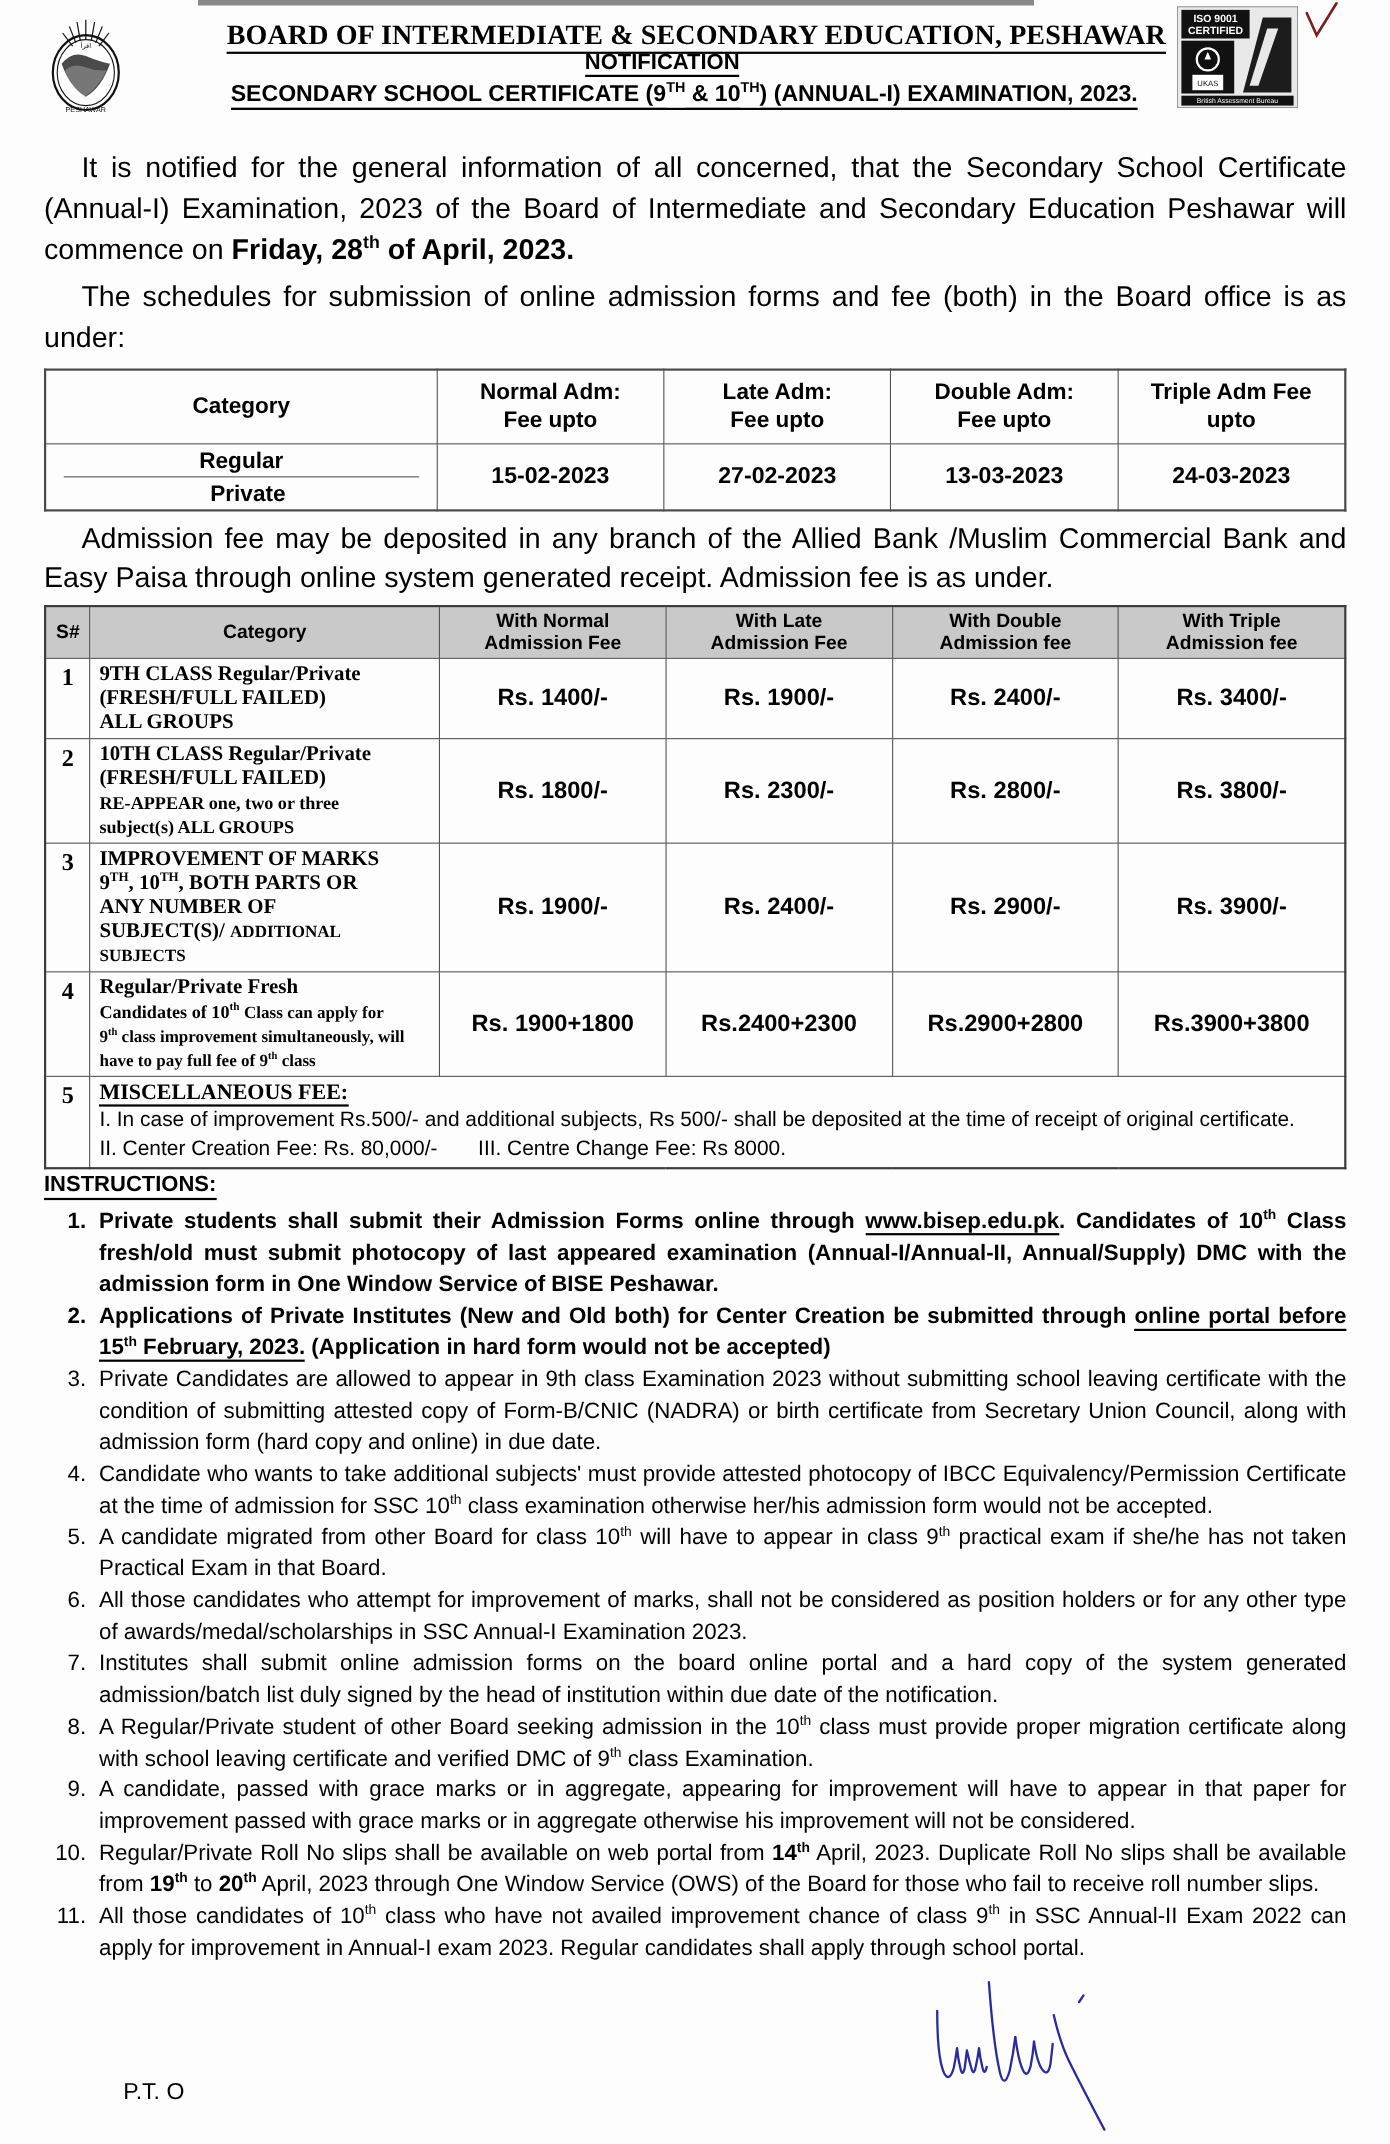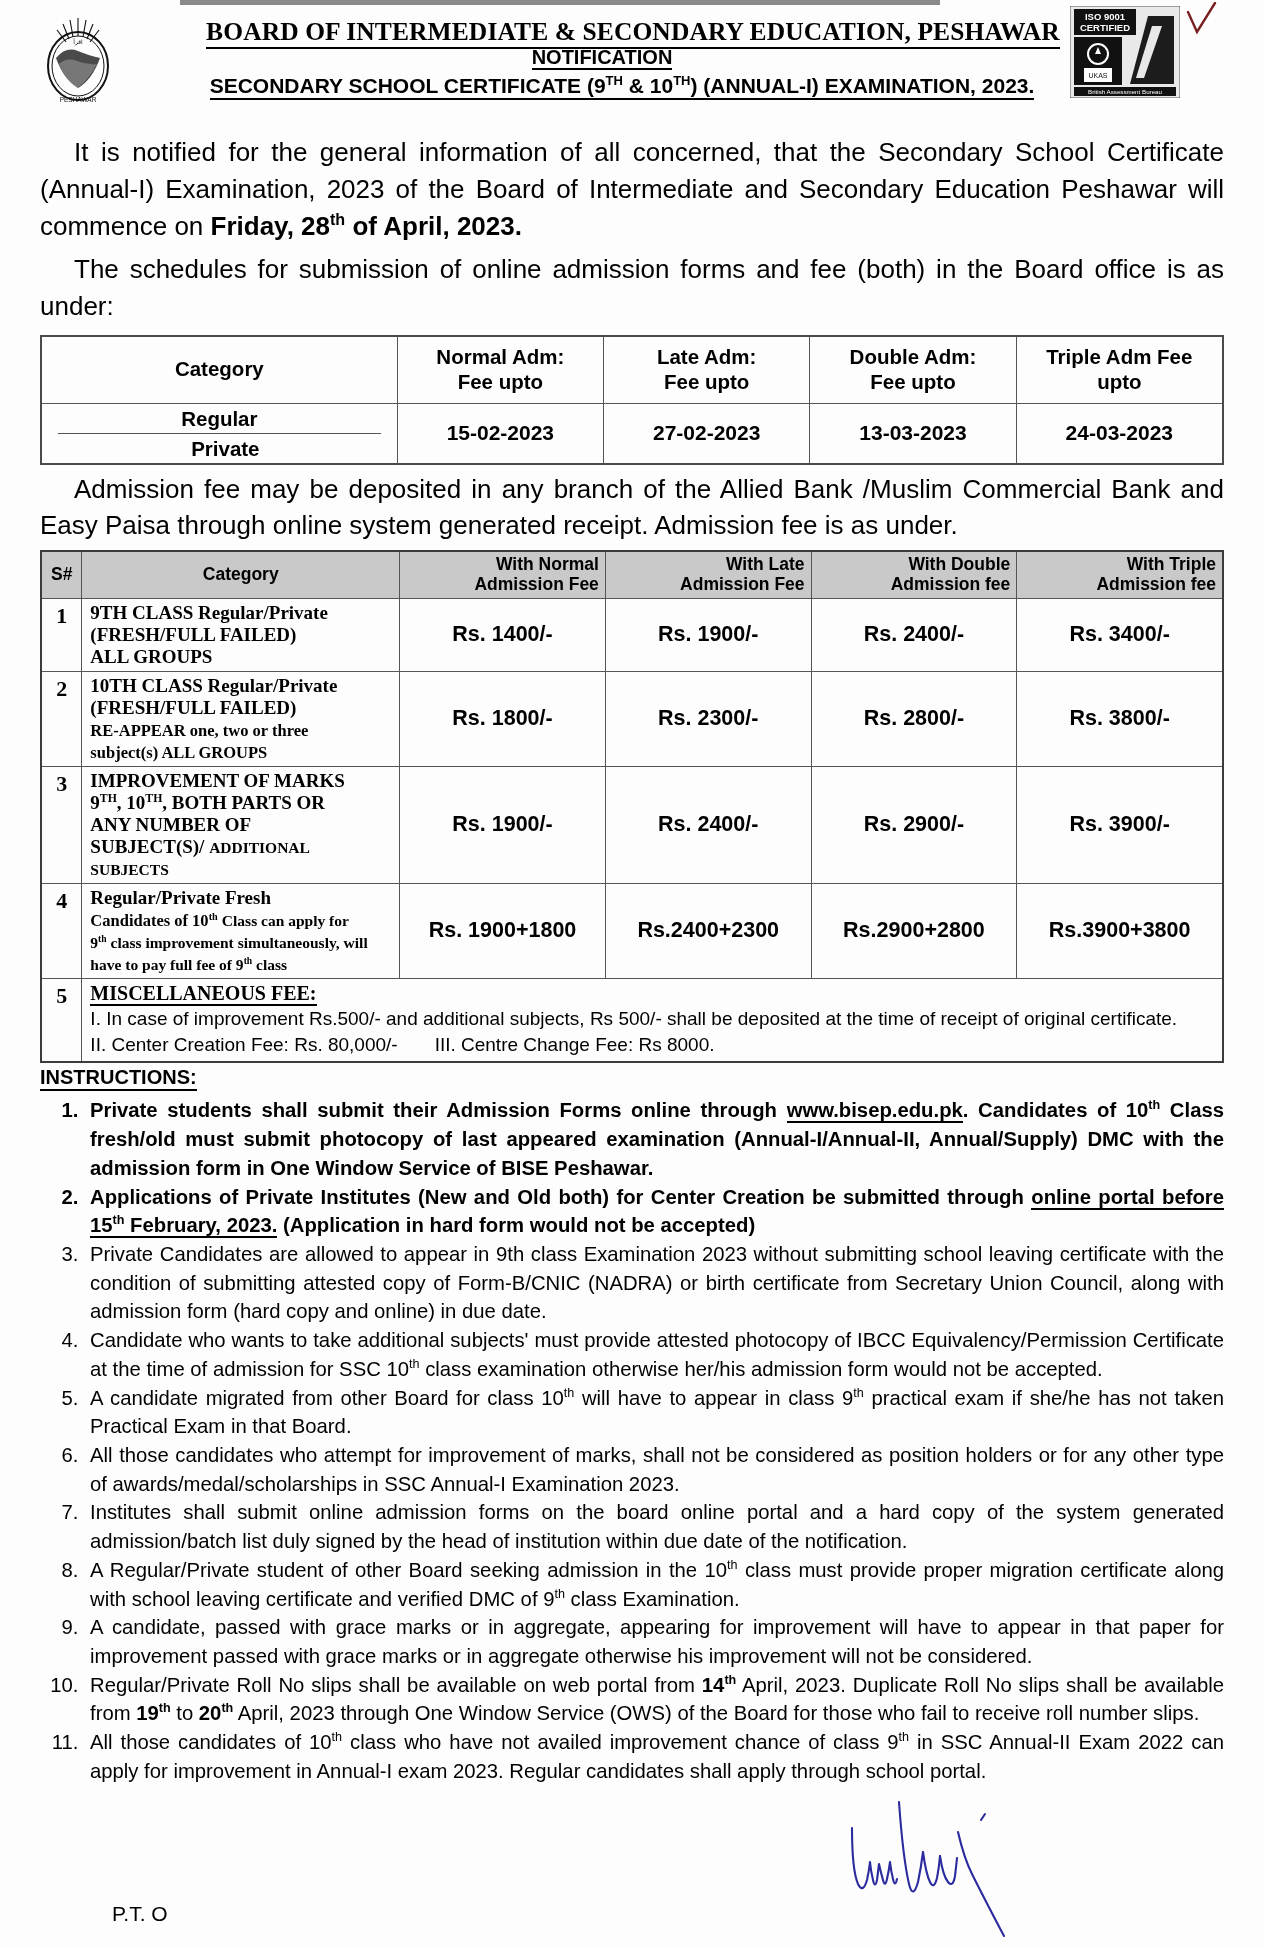--- a/index.html
+++ b/index.html
@@ -128,21 +128,21 @@
   }
   .fee th, .fee td {
     border: 1.3px solid #555;
     vertical-align: middle;
   }
   .fee thead th {
     background: #c9c9c9;
     font-family: "Liberation Sans", sans-serif;
     font-weight: bold;
     font-size: 17.5px;
-    text-align: right;
+    text-align: center;
     padding: 3px 6px;
     line-height: 1.12;
   }
   .fee thead th.c-sn { width: 3.2%; text-align: center; padding: 3px 2px; }
   .fee thead th.c-cat { width: 27.4%; text-align: center; }
   .fee thead th.c-amt { width: 17.35%; }
   .fee td.sn {
     text-align: center;
     font-family: "Liberation Serif", serif;
     font-weight: bold;
@@ -206,21 +206,21 @@
   .ul { border-bottom: 2px solid #000; }
 
   
   .footer {
     position: relative;
     margin-top: 46px;
     height: 120px;
   }
   .pto {
     position: absolute;
-    left: 72px; top: 70px;
+    left: 72px; top: 58px;
     font-size: 21px;
   }
   .sigblock {
     position: absolute;
     right: 132px; top: 46px;
     text-align: center;
     font-weight: bold;
     font-size: 21px;
     line-height: 1.22;
   }

